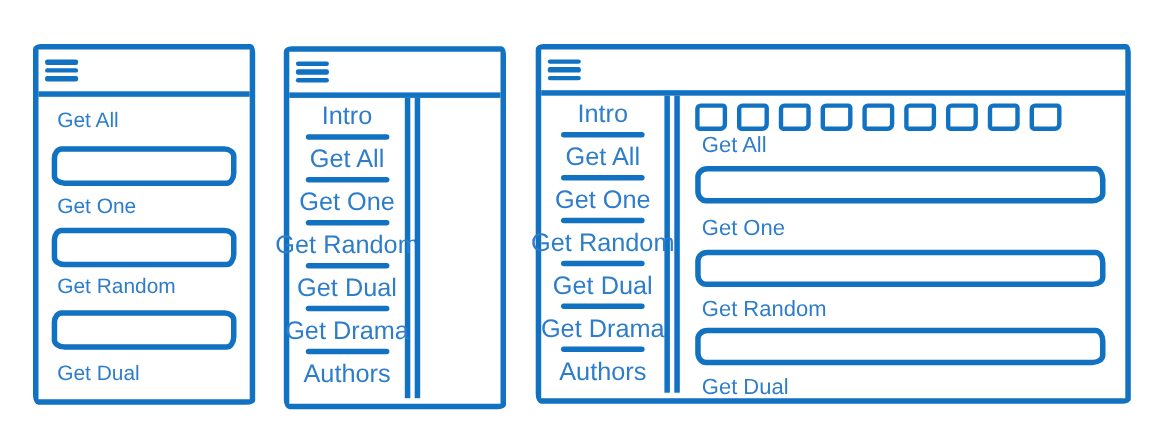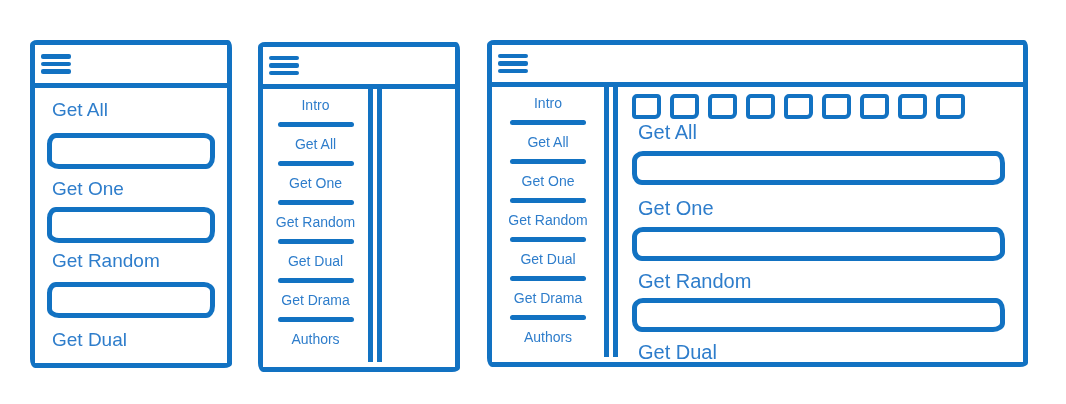--- a/index.html
+++ b/index.html
@@ -13,21 +13,21 @@
 
   .hdr { border-bottom:5px solid var(--ink); display:flex; align-items:center; padding-left:6px; }
   .hamburger { display:flex; flex-direction:column; gap:3px; width:30px; cursor:pointer; }
   .hamburger span { display:block; height:4.5px; width:100%; background:var(--ink); border-radius:2px; }
 
   .body { display:flex; }
   .sidebar { border-right:5px solid var(--ink); display:flex; flex-direction:column; align-items:center; padding-top:5px; }
   .vgap { width:4px; }
   .mainbox { flex:1; border-left:5px solid var(--ink); }
 
-  .nav-item { font-size:14px; line-height:22px; color:var(--text); white-space:nowrap; cursor:pointer; }
+  .nav-item { font-size:23px; line-height:22px; color:var(--text); white-space:nowrap; cursor:pointer; }
   .divider { height:5px; background:var(--ink); border-radius:3px; margin:6px 0; }
   .divider.w { width:76px; }
 
   .field-label { color:var(--text); }
   .wire-input { display:block; border:5px solid var(--ink); background:#fff; width:100%; outline:none;
                 font-family:"Liberation Sans", sans-serif; font-size:16px; color:var(--text); }
 
   
   .p1 { left:30px; top:40px; width:202px; height:328px; }
   .p1 .hdr { height:43px; }

